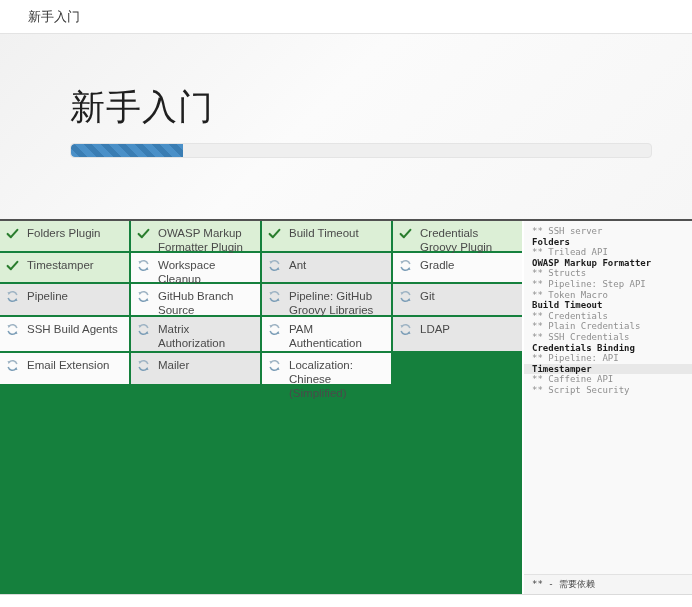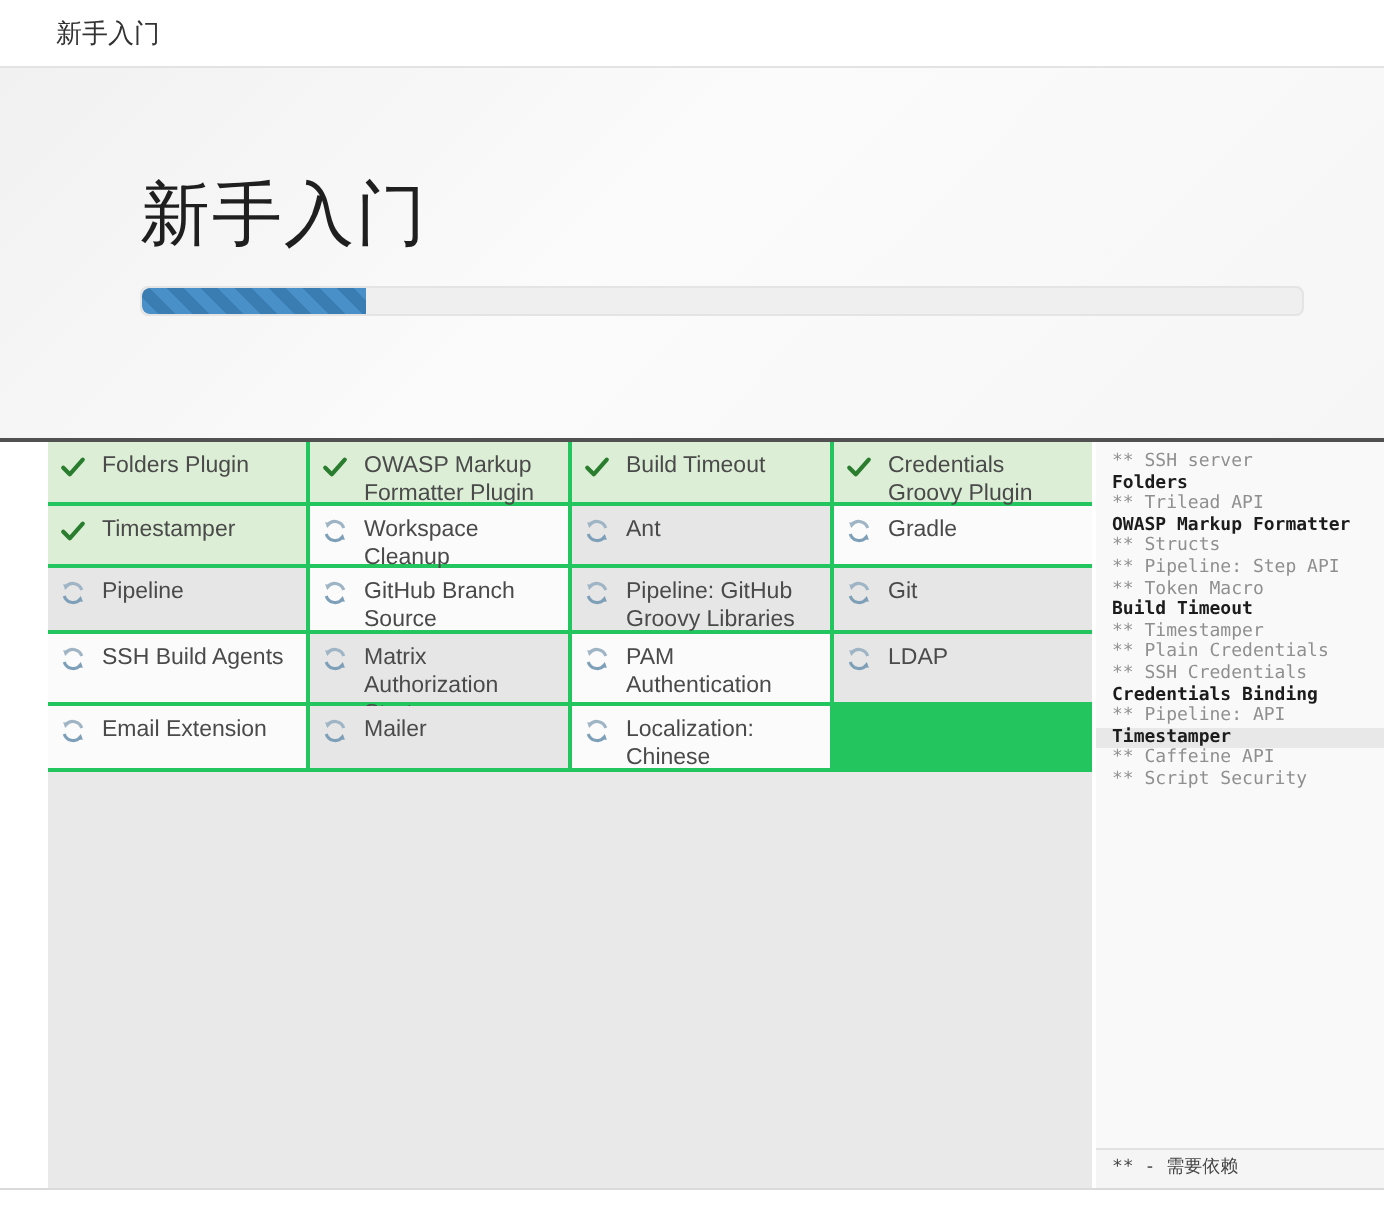--- a/index.html
+++ b/index.html
@@ -31,21 +31,21 @@
   .progress-fill{
     height:100%;width:0;border-radius:4px 0 0 4px;
     background:repeating-linear-gradient(45deg,
       var(--bar-blue) 0 6px, var(--bar-blue-dark) 6px 12px);
   }
   
   .content{
     display:flex;height:373px;border-top:2px solid #515151;
     border-bottom:1px solid #dadada;box-sizing:content-box;
   }
-  .plugins-area{width:522px;flex:none;background:#22c55e;display:flex;flex-direction:column;margin-left:24px;}
+  .plugins-area{width:522px;flex:none;background:#15803d;display:flex;}
   .plugin-grid{
     display:grid;grid-template-columns:repeat(4,1fr);
     grid-template-rows:30px 29px 31px 34px 31px;gap:2px;
   }
   .cell{
     display:flex;align-items:flex-start;box-sizing:border-box;
     padding:5px 4px 0 6px;font-size:11.5px;line-height:14px;color:#4a4a4a;
   }
   .bg-green{background:var(--green-bg);}
   .bg-gray{background:var(--gray-bg);}
@@ -269,21 +269,21 @@
   <div class="log-panel">
     <div class="log-lines">
         <div class="log-line">** SSH server</div>
         <div class="log-line plugin">Folders</div>
         <div class="log-line">** Trilead API</div>
         <div class="log-line plugin">OWASP Markup Formatter</div>
         <div class="log-line">** Structs</div>
         <div class="log-line">** Pipeline: Step API</div>
         <div class="log-line">** Token Macro</div>
         <div class="log-line plugin">Build Timeout</div>
-        <div class="log-line">** Timestamper</div>
+        <div class="log-line">** Credentials</div>
         <div class="log-line">** Plain Credentials</div>
         <div class="log-line">** SSH Credentials</div>
         <div class="log-line plugin">Credentials Binding</div>
         <div class="log-line">** Pipeline: API</div>
         <div class="log-line plugin hl">Timestamper</div>
         <div class="log-line">** Caffeine API</div>
         <div class="log-line">** Script Security</div>
       </div>
     <div class="log-footer">** - 需要依赖</div>
   </div>

